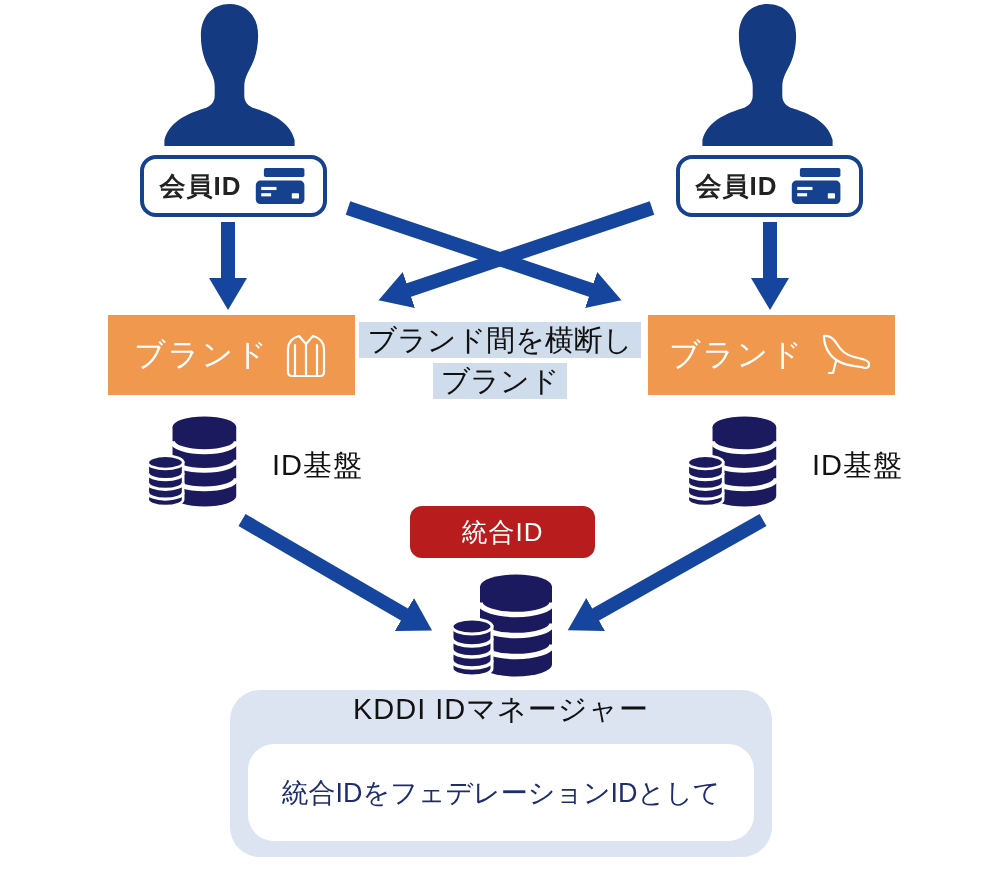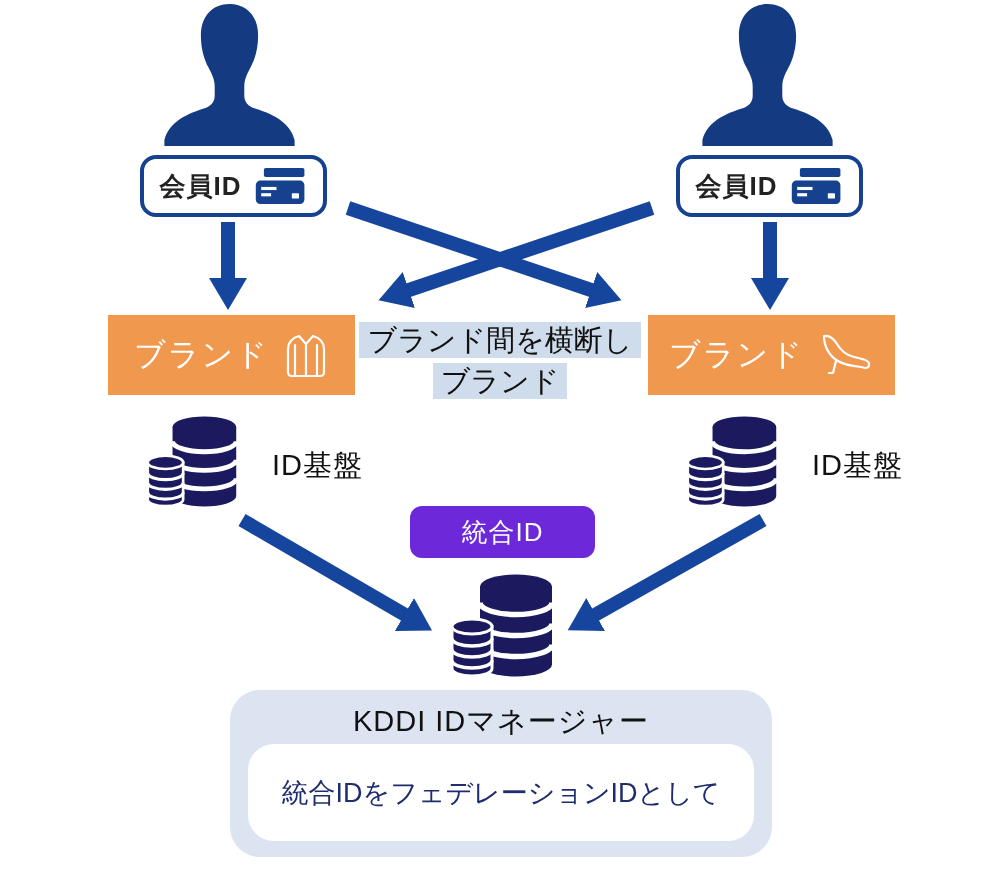--- a/index.html
+++ b/index.html
@@ -31,31 +31,31 @@
     font-size:29px;line-height:41px;color:#111111;
   }
   .note .hl{background:#cfdcec;padding:2px 8px;}
 
   
   .id-label{position:absolute;font-size:29px;color:#111111;letter-spacing:1px;margin-left:28px;}
 
   
   .unified{
     position:absolute;left:410px;top:506px;width:185px;height:52px;
-    background:#6d28d9;border-radius:12px;color:#ffffff;
+    background:#b91c1c;border-radius:12px;color:#ffffff;
     display:flex;align-items:center;justify-content:center;
     font-size:26px;letter-spacing:1px;
   }
 
   
   .panel{
     position:absolute;left:230px;top:690px;width:542px;height:167px;
     background:#DCE4F2;border-radius:30px;
   }
-  .panel-title{margin:12px;text-align:center;font-size:29px;
+  .panel-title{margin:0;text-align:center;font-size:29px;
     font-weight:normal;color:#111111;letter-spacing:1px;}
   .panel-inner{
     position:absolute;left:18px;top:54px;width:506px;height:97px;
     background:#ffffff;border-radius:26px;
     display:flex;flex-direction:column;justify-content:center;
     text-align:center;font-size:27px;line-height:40px;color:#1f2d6f;
   }
 </style>
 </head>
 <body>

